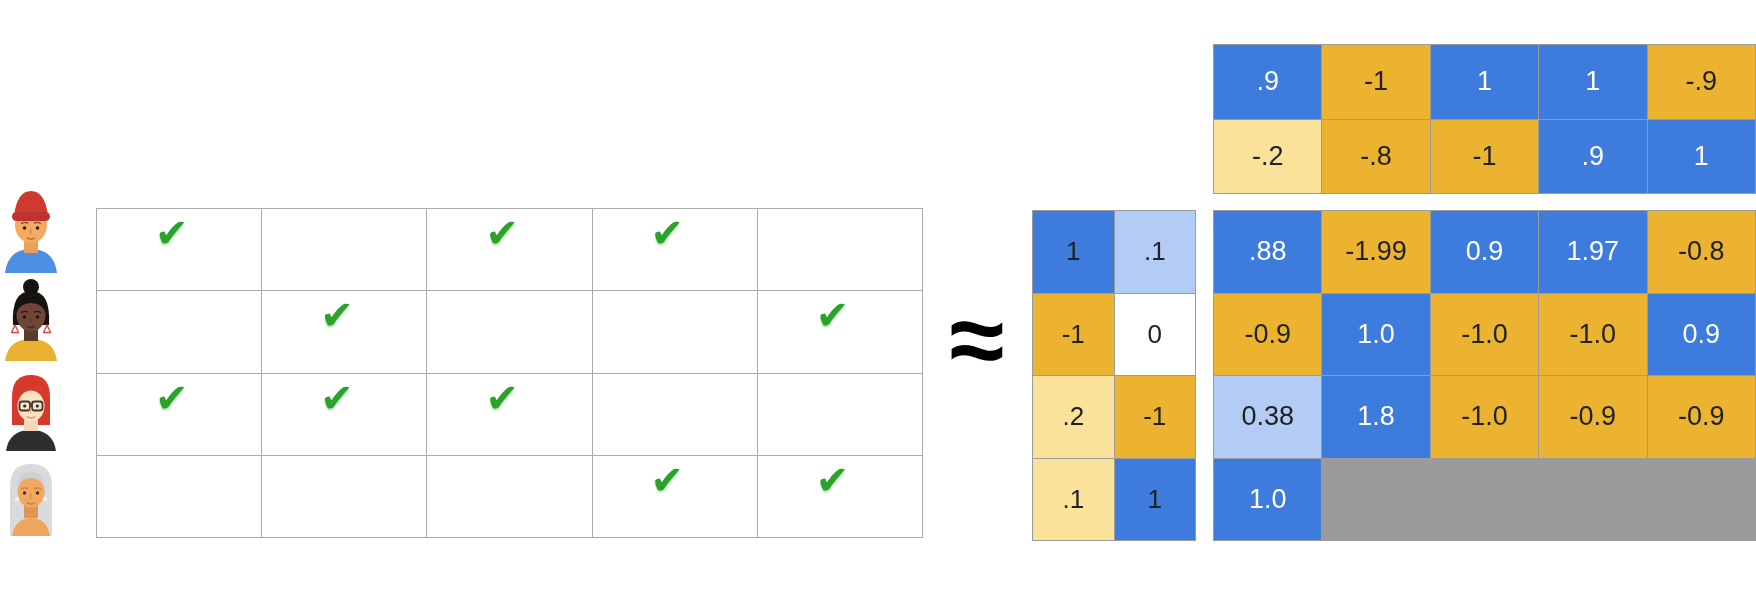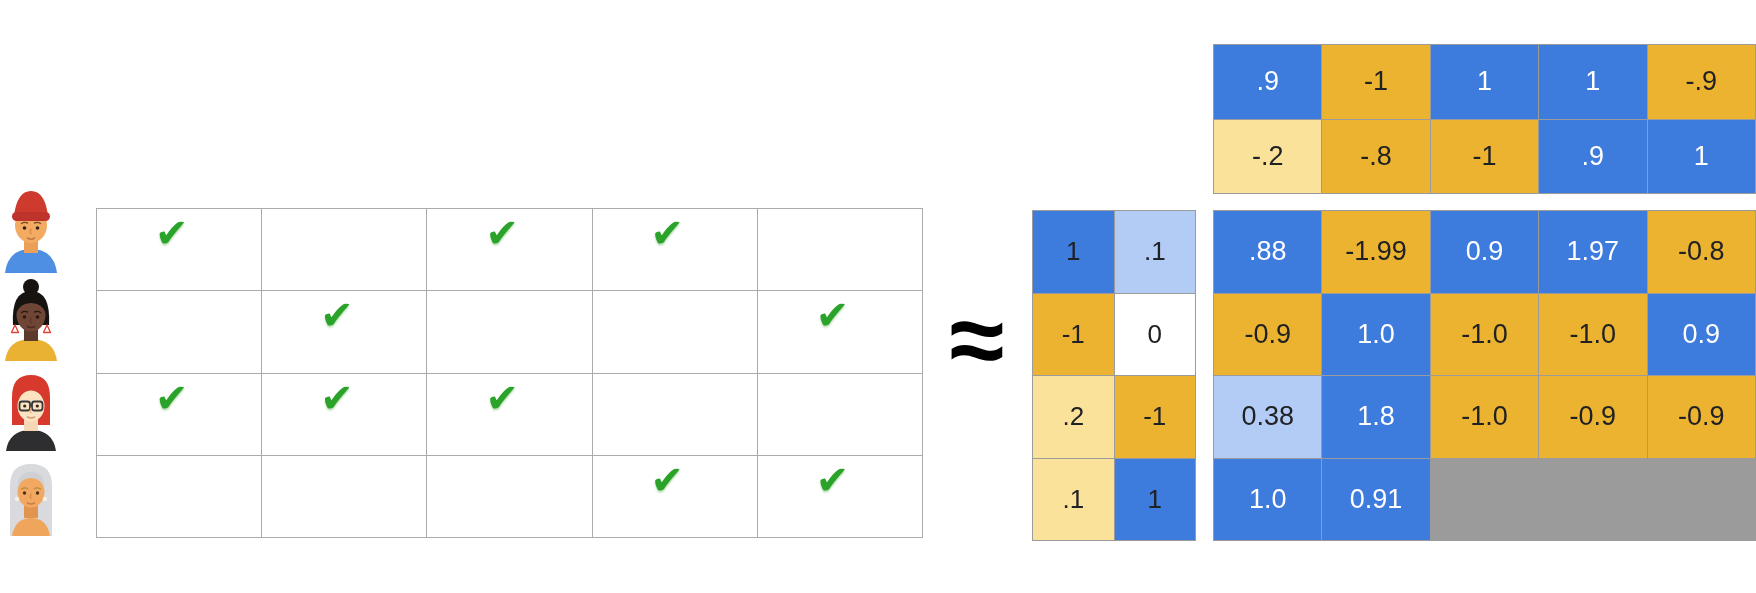--- a/index.html
+++ b/index.html
@@ -190,16 +190,15 @@
       <div class="cell bg-blue fg-white">1.0</div>
       <div class="cell bg-gold fg-dark">-1.0</div>
       <div class="cell bg-gold fg-dark">-1.0</div>
       <div class="cell bg-blue fg-white">0.9</div>
       <div class="cell bg-lightblue fg-dark">0.38</div>
       <div class="cell bg-blue fg-white">1.8</div>
       <div class="cell bg-gold fg-dark">-1.0</div>
       <div class="cell bg-gold fg-dark">-0.9</div>
       <div class="cell bg-gold fg-dark">-0.9</div>
       <div class="cell bg-blue fg-white">1.0</div>
-      <div class="cell bg-blue fg-white">0.91</div>
     </div>
 
 </div>
 
 </body></html>

